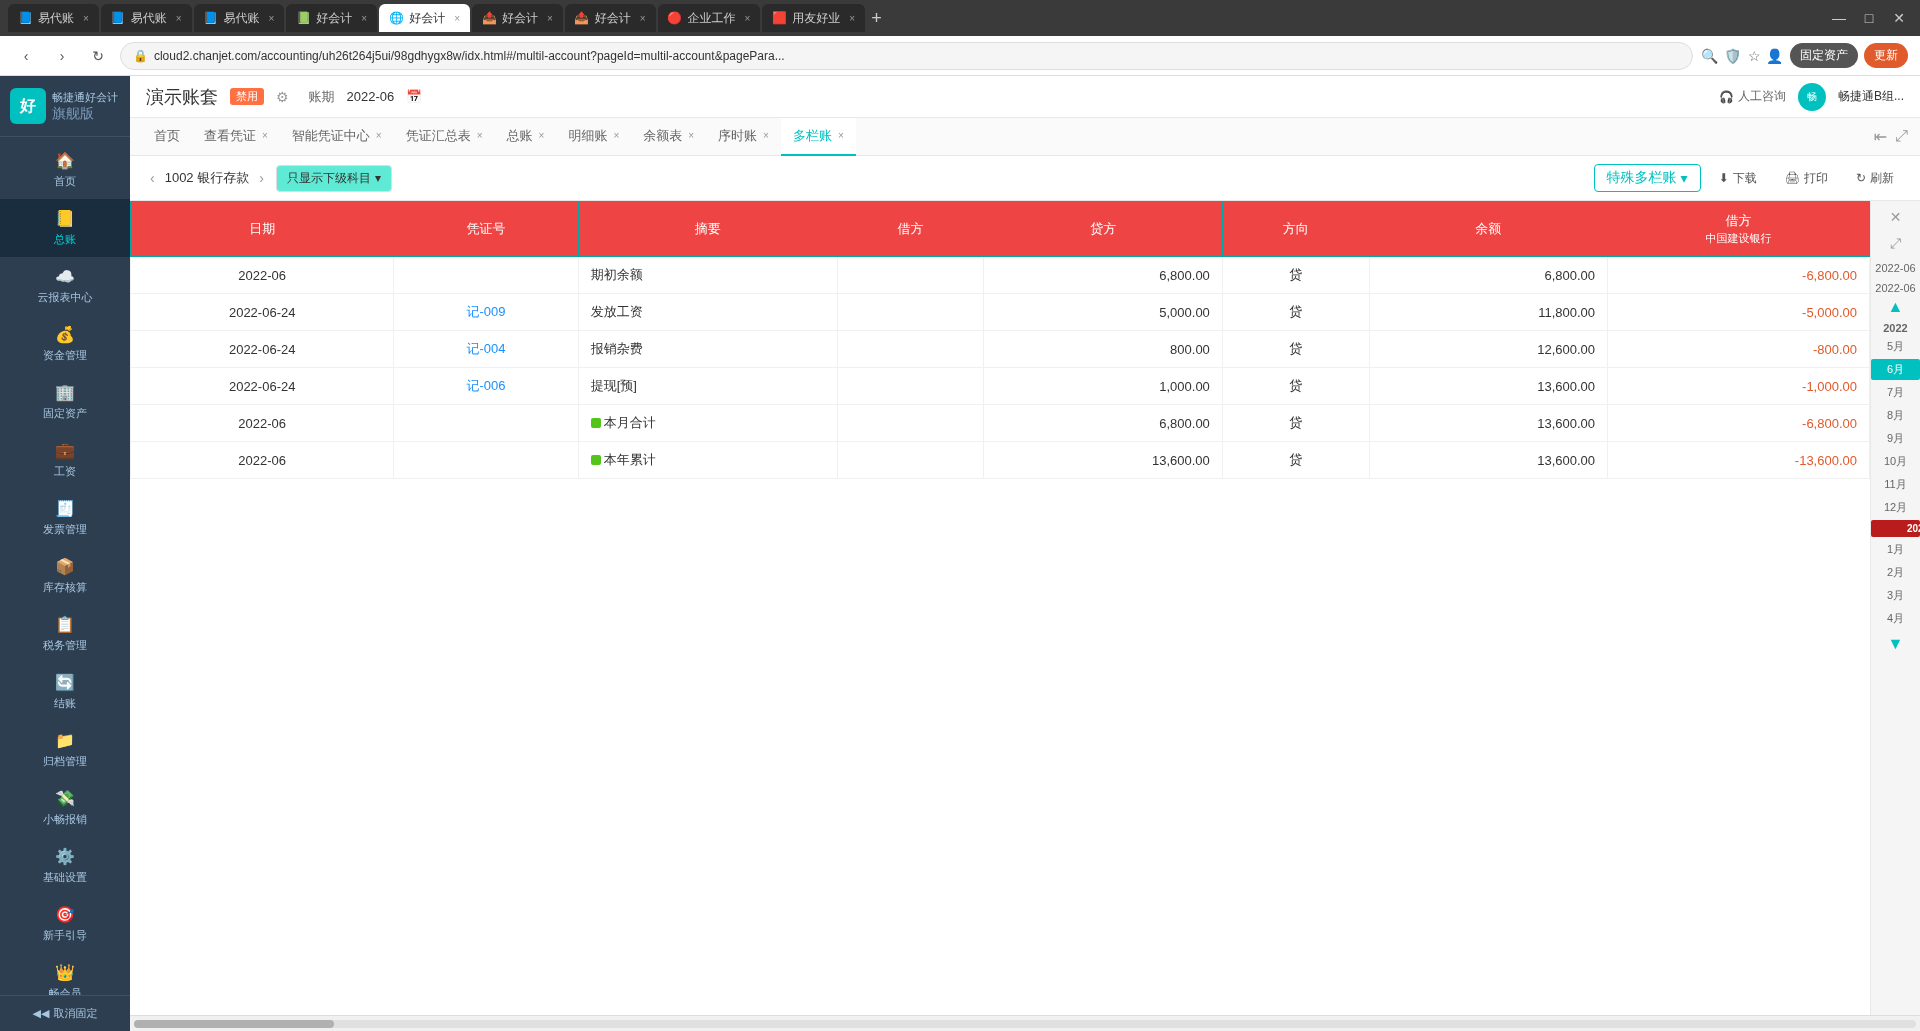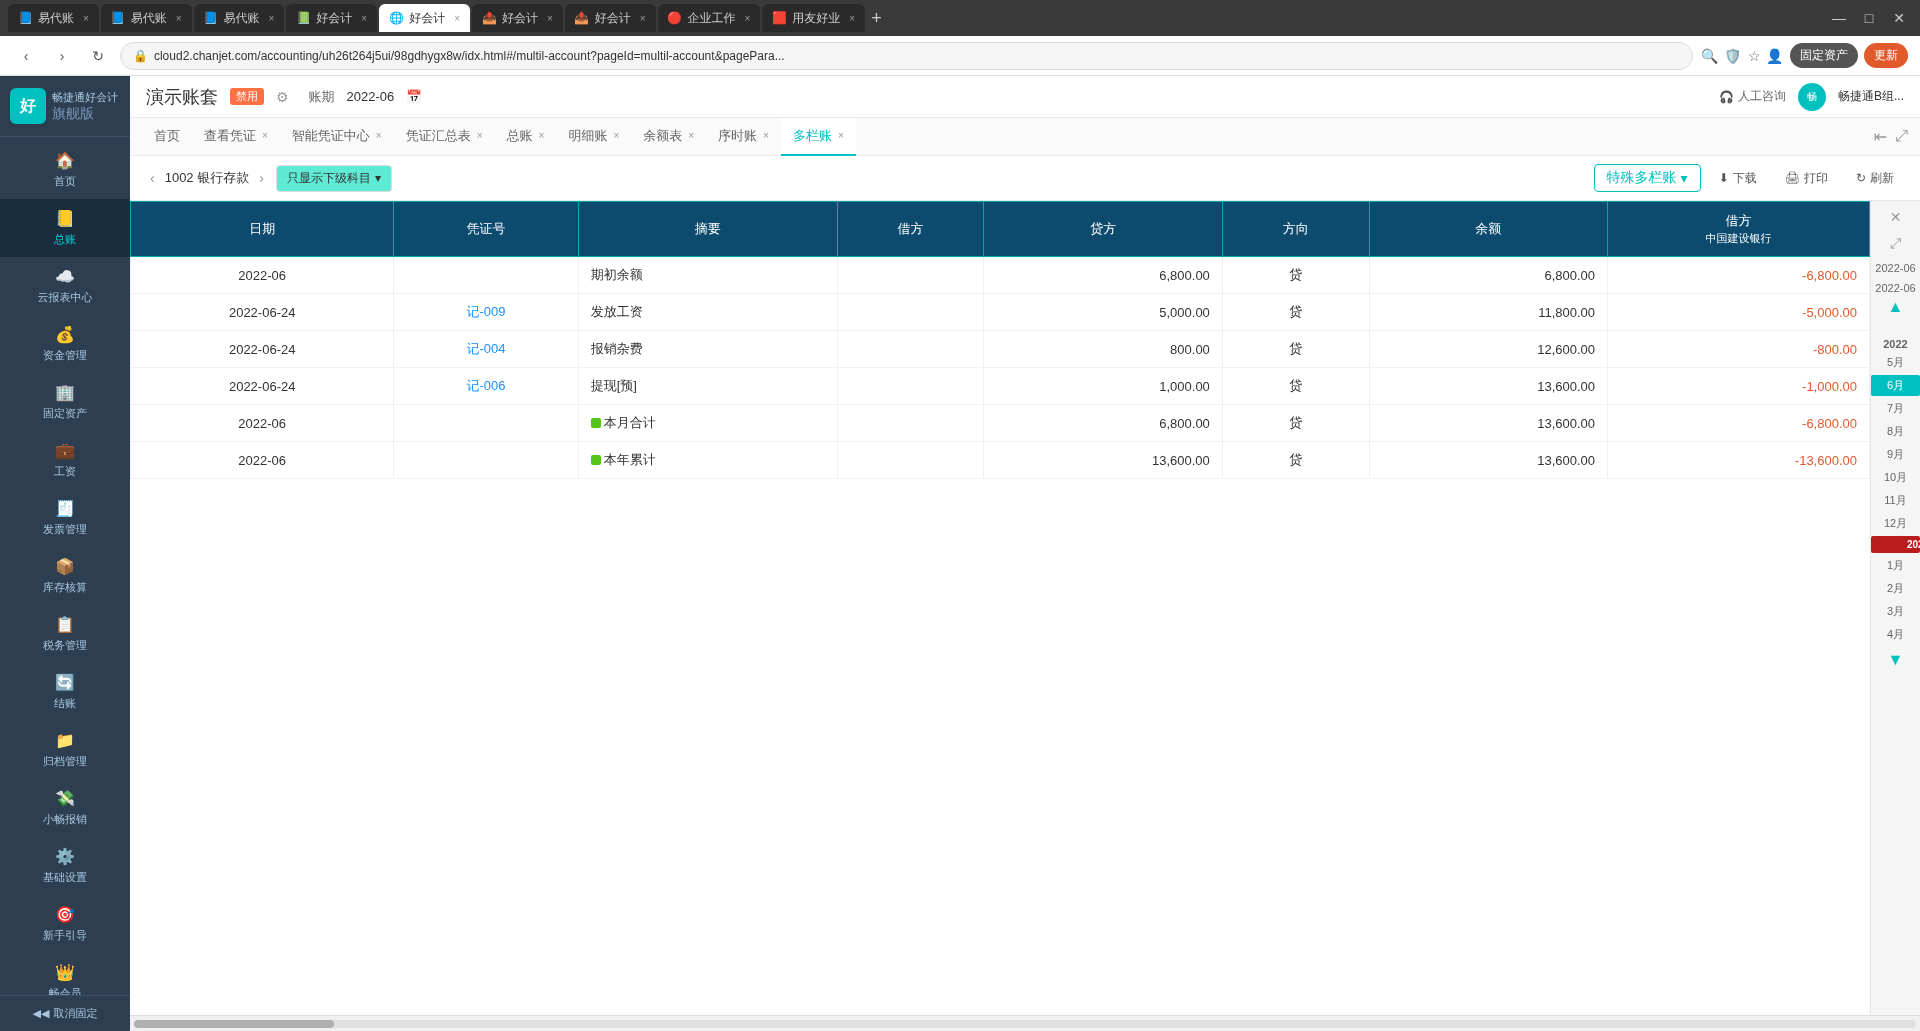--- a/index.html
+++ b/index.html
@@ -66,35 +66,35 @@
     .nav-arrow { color: #999; cursor: pointer; font-size: 14px; padding: 2px 4px; }
     .account-code { font-size: 13px; color: #333; font-weight: 500; }
     .filter-dropdown { display: flex; align-items: center; gap: 4px; padding: 4px 10px; border: 1px solid #ddd; border-radius: 4px; font-size: 12px; color: #333; cursor: pointer; background: #5eead4; }
     .toolbar-right { margin-left: auto; display: flex; align-items: center; gap: 8px; }
     .multi-col-btn { display: flex; align-items: center; gap: 4px; padding: 4px 12px; border: 1px solid #00c0c0; border-radius: 4px; font-size: 14px; color: #00c0c0; cursor: pointer; background: #fff; }
     .toolbar-btn { display: flex; align-items: center; gap: 4px; padding: 4px 10px; font-size: 12px; color: #555; cursor: pointer; }
 
     
     .table-container { flex: 1; overflow: auto; }
     table { width: 100%; border-collapse: collapse; min-width: 1200px; }
-    thead tr { background: #0c4a6e; padding-left: 13px; }
+    thead tr { background: #ef4444; padding-left: 13px; }
     thead th { color: #fff; padding: 10px 12px; text-align: center; font-size: 13px; font-weight: 500; border: 1px solid #00a8a8; white-space: nowrap; }
     tbody tr { border-bottom: 1px solid #f0f0f0; }
     tbody td { padding: 9px 12px; font-size: 13px; color: #333; border: 1px solid #f0f0f0; text-align: center; }
     .td-left { text-align: left; }
     .td-right { text-align: right; }
     .link-cell { color: #1890ff; cursor: pointer; text-decoration: none; }
     .tag-cell { display: inline-flex; align-items: center; gap: 3px; }
     .green-dot { width: 10px; height: 10px; background: #52c41a; border-radius: 2px; display: inline-block; }
 
     
     .right-panel { width: 50px; background: #f5f5f5; border-left: 1px solid #e8e8e8; display: flex; flex-direction: column; align-items: center; padding: 4px 0; gap: 2px; }
     .panel-close-btn { color: #999; cursor: pointer; font-size: 14px; padding: 4px; }
     .panel-expand-btn { color: #999; cursor: pointer; font-size: 14px; padding: 4px; }
-    .month-list { display: flex; flex-direction: column; align-items: center; gap: 2px; margin-top: 16px; width: 100%; }
+    .month-list { display: flex; flex-direction: column; align-items: center; gap: 2px; margin-top: 0; width: 100%; }
     .month-item { font-size: 11px; color: #666; cursor: pointer; padding: 3px 6px; width: 100%; text-align: center; }
     .month-item.active { background: #00c0c0; color: #fff; border-radius: 2px; }
     .month-item.year-label { background: #b91c1c; color: #fff; font-size: 10px; font-weight: bold; border-radius: 2px; padding-left: 36px; }
     .year-row { font-size: 11px; color: #666; padding: 4px 2px 0; text-align: center; font-weight: bold; }
 
     
     ::-webkit-scrollbar { width: 6px; height: 6px; }
     ::-webkit-scrollbar-track { background: #f1f1f1; }
     ::-webkit-scrollbar-thumb { background: #ccc; border-radius: 3px; }
 

